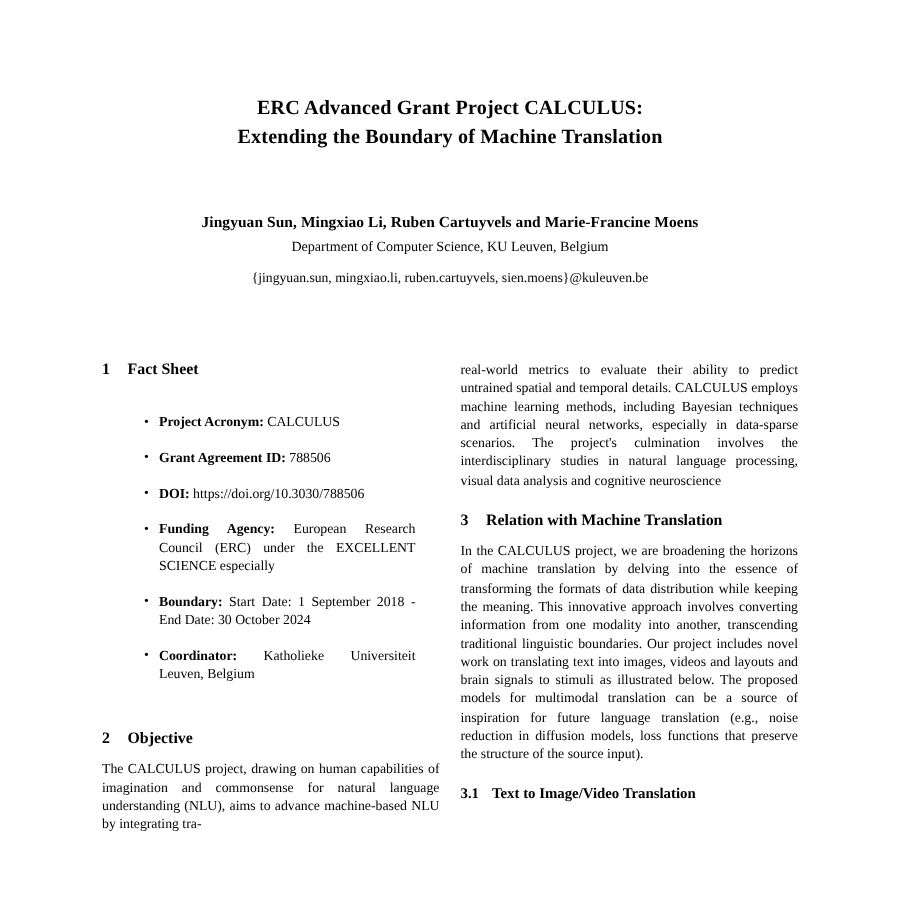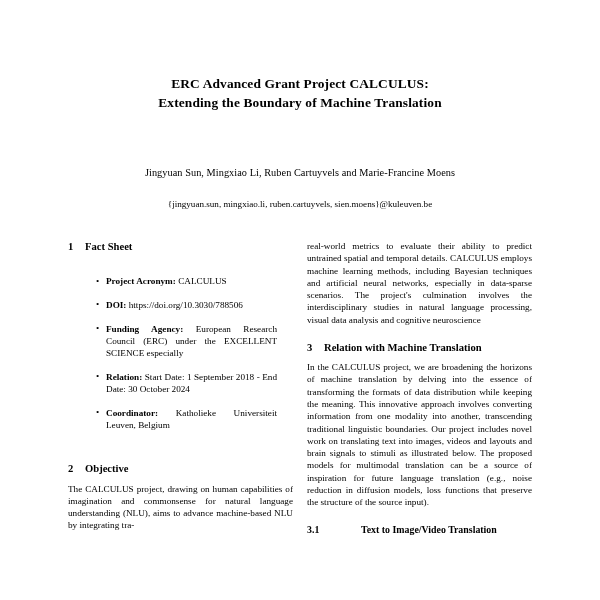--- a/index.html
+++ b/index.html
@@ -25,46 +25,46 @@
     padding: 0;
     overflow: hidden;
   }
 
   
   .header {
     padding: 0 68px;
     text-align: center;
   }
   .paper-title {
-    margin: 12px;
+    margin: 0;
     padding-top: 62px;
     font-size: 13.4px;
     font-weight: bold;
     line-height: 1.42;
     letter-spacing: 0.01em;
   }
   .title-line {
     display: block;
   }
   .authors {
     margin: 0;
     padding-top: 42px;
     font-size: 10.3px;
-    font-weight: normal;
+    font-weight: bold;
     line-height: 1.4;
     letter-spacing: 0.005em;
   }
   .affiliation {
     margin: 0;
     padding-top: 3px;
     font-size: 9.4px;
     line-height: 1.4;
   }
   .emails {
-    margin: 16px;
+    margin: 4px;
     padding-top: 2px;
     font-size: 9.1px;
     line-height: 1.4;
   }
 
   
   .columns {
     position: absolute;
     top: 240px;
     left: 0;
@@ -94,21 +94,20 @@
     width: 17px;
     flex: 0 0 17px;
   }
   h3.subsec-head {
     margin: 0;
     font-size: 9.9px;
     font-weight: bold;
     line-height: 1.25;
     display: flex;
     align-items: baseline;
-    gap: 33px;
   }
   h3.subsec-head .sec-num {
     display: inline-block;
     width: 21px;
     flex: 0 0 21px;
   }
 
   ul.factsheet {
     list-style: none;
     margin: 16px;
@@ -149,39 +148,41 @@
 <body>
 
 <div class="page">
 
   <div class="header">
     <h1 class="paper-title">
       <span class="title-line">ERC Advanced Grant Project CALCULUS:</span>
       <span class="title-line">Extending the Boundary of Machine Translation</span>
     </h1>
     <p class="authors">Jingyuan Sun,  Mingxiao Li,  Ruben Cartuyvels  and Marie-Francine Moens</p>
+    <p class="affiliation">Department of Computer Science, KU Leuven, Belgium</p>
     <p class="emails">{jingyuan.sun, mingxiao.li, ruben.cartuyvels, sien.moens}@kuleuven.be</p>
   </div>
 
   <div class="columns">
 
     <div class="col">
 
       <h2 class="sec-head">
         <span class="sec-num">1</span>
         <span>Fact Sheet</span>
       </h2>
 
       <div class="factsheet-lead"></div>
 
       <ul class="factsheet">
         <li><span class="lbl">Project Acronym:</span><span> CALCULUS</span></li>
+        <li><span class="lbl">Grant Agreement ID:</span><span> 788506</span></li>
         <li><span class="lbl">DOI:</span><span> https://doi.org/10.3030/788506</span></li>
         <li><span class="lbl">Funding Agency:</span><span> European Research Council (ERC) under the EXCELLENT SCIENCE especially</span></li>
-        <li><span class="lbl">Relation:</span><span> Start Date: 1 September 2018 - End Date: 30 October 2024</span></li>
+        <li><span class="lbl">Boundary:</span><span> Start Date: 1 September 2018 - End Date: 30 October 2024</span></li>
         <li><span class="lbl">Coordinator:</span><span> Katholieke Universiteit Leuven, Belgium</span></li>
       </ul>
 
       <div class="gap-before-head"></div>
 
       <h2 class="sec-head">
         <span class="sec-num">2</span>
         <span>Objective</span>
       </h2>
 

